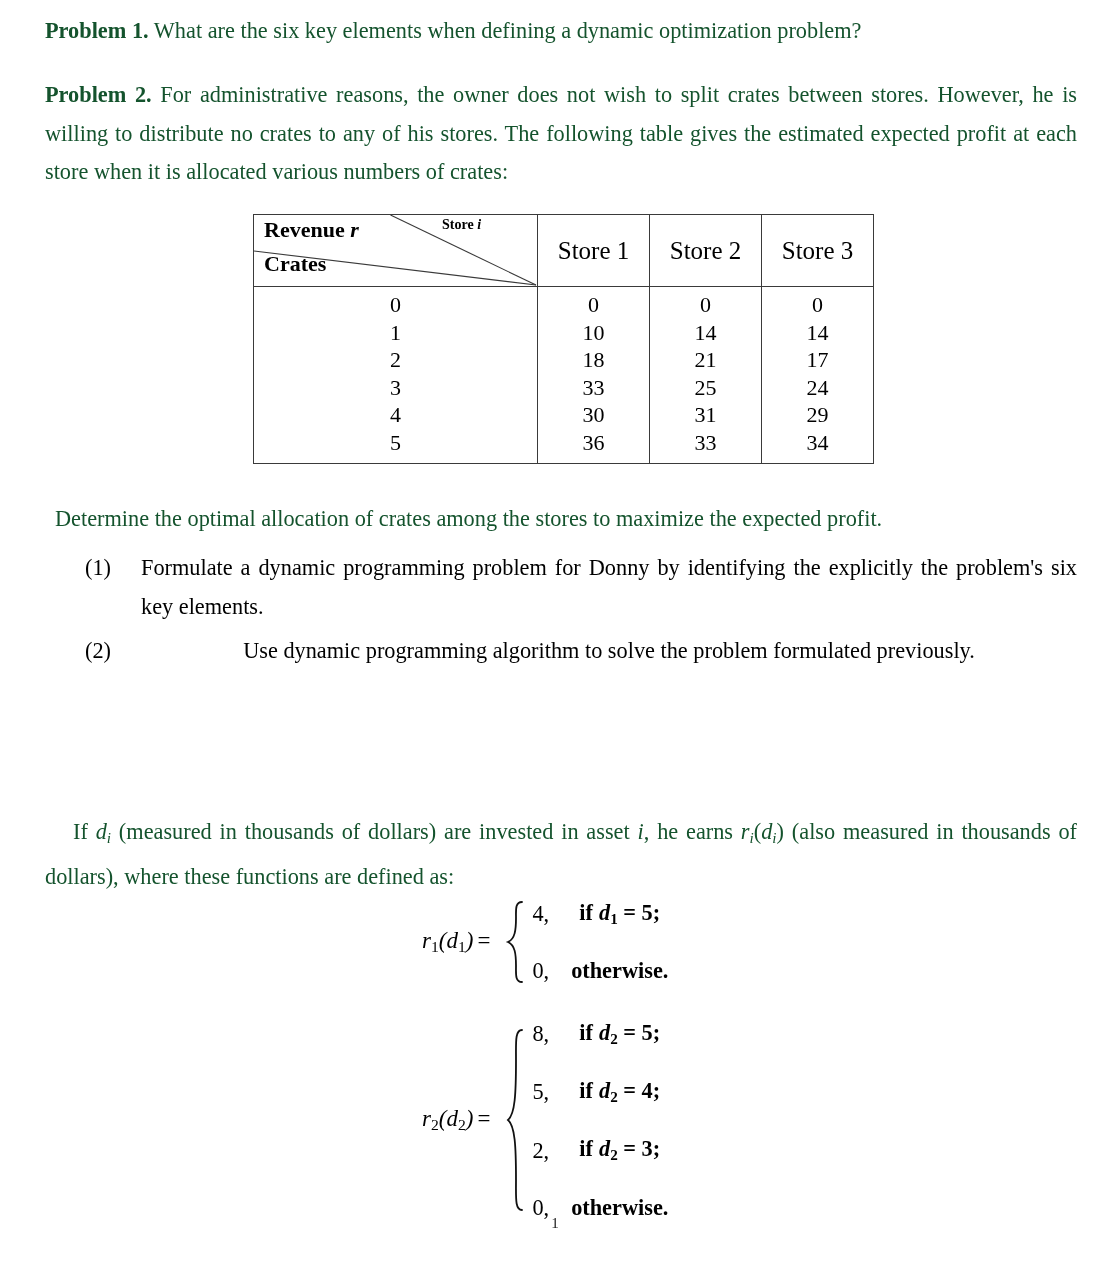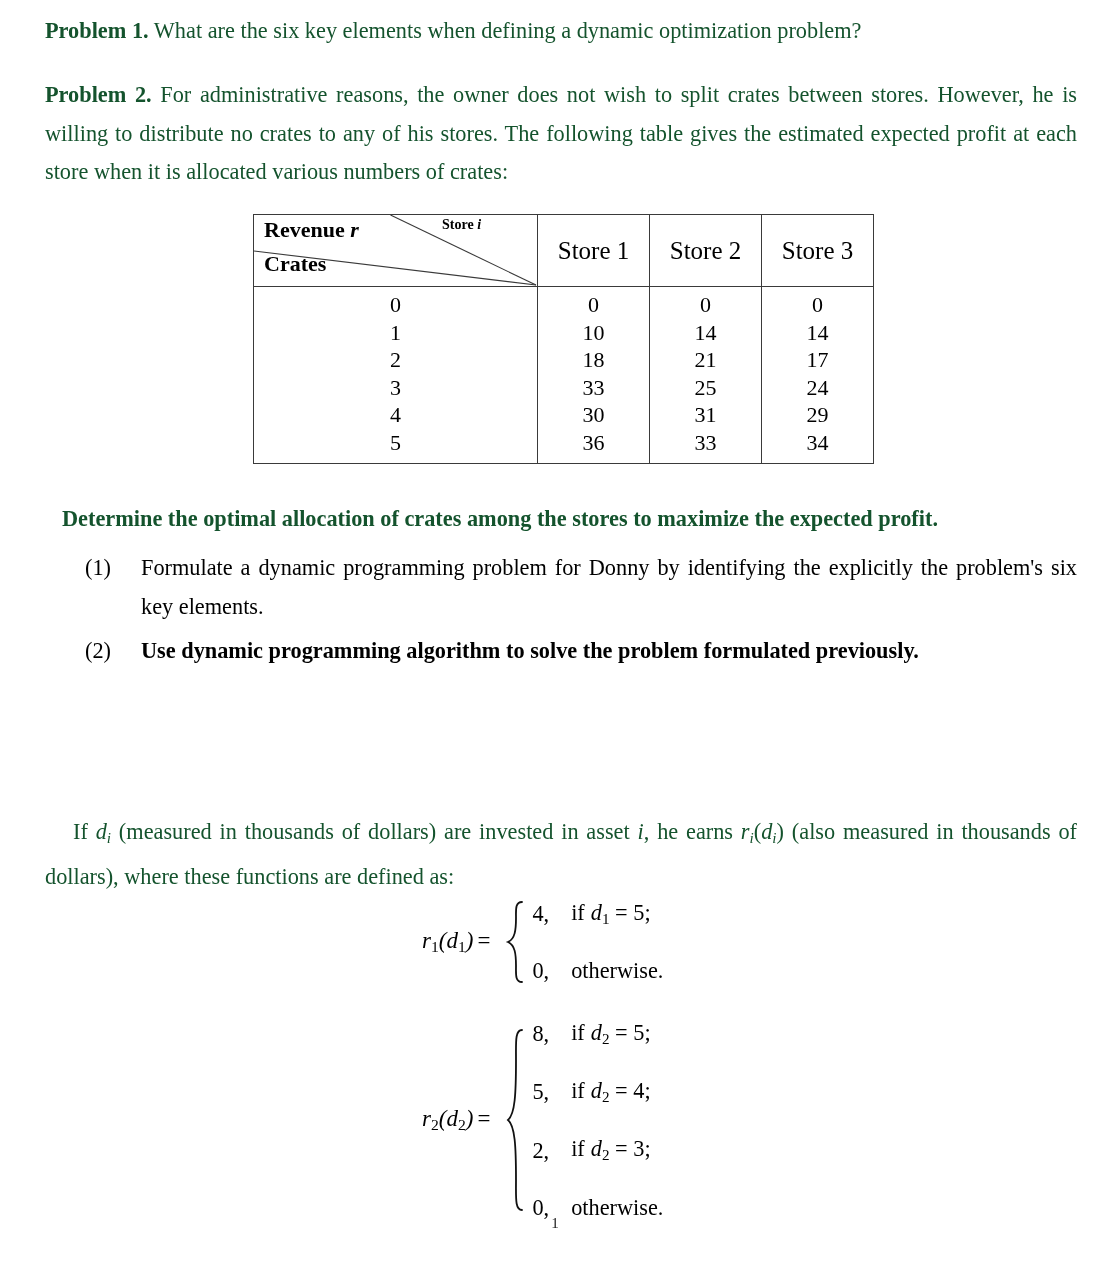--- a/index.html
+++ b/index.html
@@ -60,21 +60,21 @@
     left: 0;
     top: 0;
     width: 40px;
     text-align: left;
   }
   .enum-body {
     margin-left: 56px;
     text-align: justify;
     text-justify: inter-word;
   }
-  .enum-body.nojust { text-align: left; font-weight: bold; }
+  .enum-body.nojust { text-align: center; }
 
   
   .tbl-wrap {
     position: absolute;
     left: 253px;
     top: 214px;
     width: 620px;
     height: 246px;
   }
   table.profit {
@@ -172,21 +172,21 @@
     border-collapse: collapse;
     margin-left: 6px;
   }
   .caserow { display: table-row; }
   .caseval, .casecond {
     display: table-cell;
     vertical-align: middle;
     white-space: nowrap;
   }
   .caseval { padding-right: 22px; text-align: left; }
-  .casecond { text-align: left; }
+  .casecond { text-align: center; font-weight: bold; }
   .casecond .ifw { font-style: normal; padding-right: 6px; }
 
   .pagenum {
     position: absolute;
     left: 0;
     top: 1215px;
     width: 1110px;
     text-align: center;
     font-size: 15px;
     color: #1a1a1a;
@@ -271,21 +271,21 @@
               <div>24</div>
               <div>29</div>
               <div>34</div>
             </div>
           </td>
         </tr>
       </tbody>
     </table>
   </div>
 
-  <div class="para nojust" style="left:62px; top:500px; width:1032px;font-weight:bold;">
+  <div class="para nojust" style="left:55px; top:500px; width:1032px;">
     <span>Determine the optimal allocation of crates among the stores to maximize the expected profit.</span>
   </div>
 
   <div class="enum-item" style="left:85px; top:549px; width:992px;">
     <span class="enum-num">(1)</span>
     <div class="enum-body">Formulate a dynamic programming problem for Donny by identifying the explicitly the problem's six key elements.</div>
   </div>
 
   <div class="enum-item" style="left:85px; top:632px; width:992px;">
     <span class="enum-num">(2)</span>

